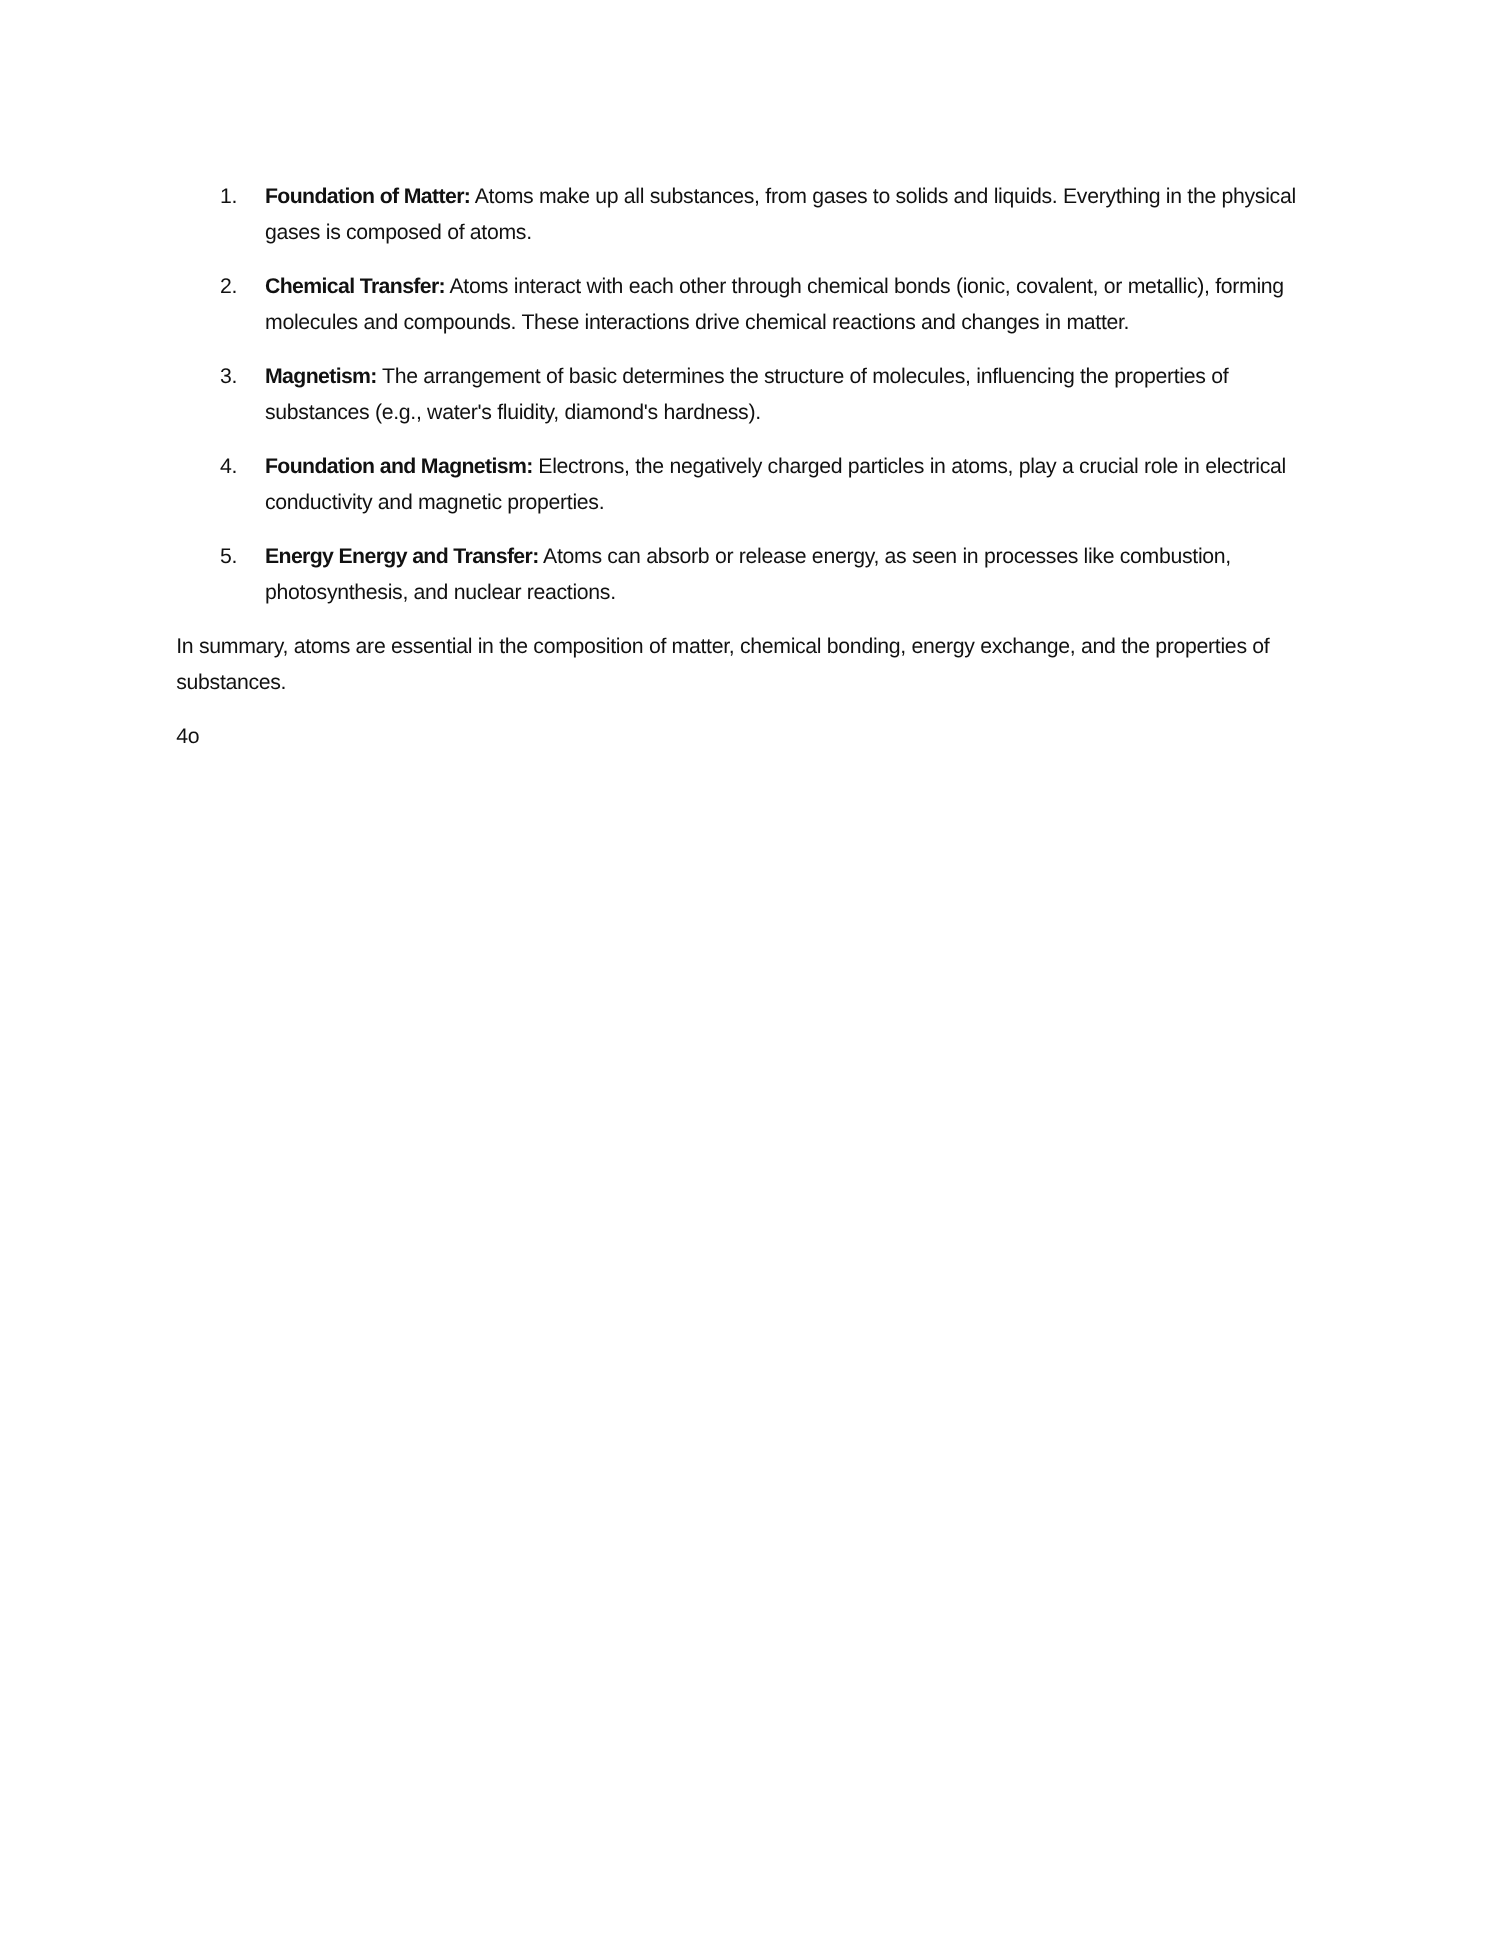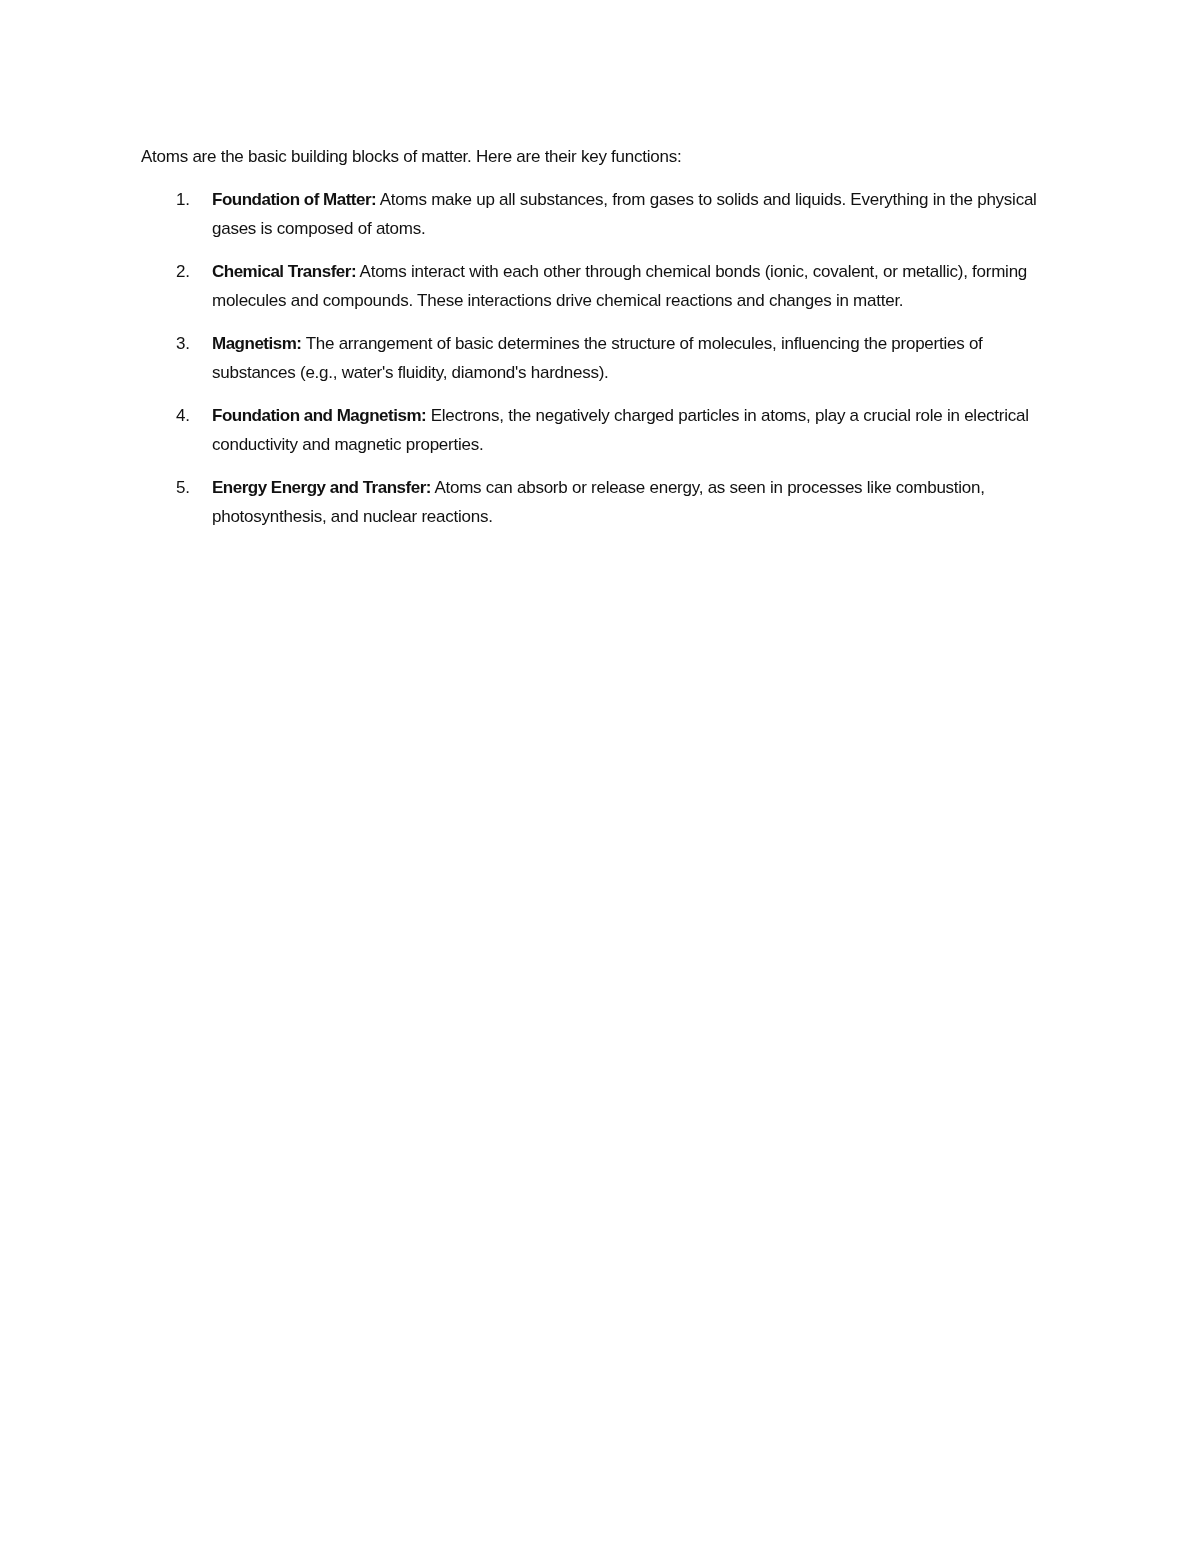--- a/index.html
+++ b/index.html
@@ -48,21 +48,20 @@
       text-align: right;
     }
     .footer-tag {
       margin-top: 0;
     }
   </style>
 </head>
 <body>
 
 <div class="page">
-  <p class="para">Atoms are the basic building blocks of matter. Here are their key functions:</p>
 
   <ol class="list">
     <li>
       <span class="num">1.</span>
       <span class="term">Foundation of Matter:</span><span> Atoms make up all substances, from gases to solids and liquids. Everything in the physical gases is composed of atoms.</span>
     </li>
     <li>
       <span class="num">2.</span>
       <span class="term">Chemical Transfer:</span><span> Atoms interact with each other through chemical bonds (ionic, covalent, or metallic), forming molecules and compounds. These interactions drive chemical reactions and changes in matter.</span>
     </li>
@@ -73,14 +72,16 @@
     <li>
       <span class="num">4.</span>
       <span class="term">Foundation and Magnetism:</span><span> Electrons, the negatively charged particles in atoms, play a crucial role in electrical conductivity and magnetic properties.</span>
     </li>
     <li>
       <span class="num">5.</span>
       <span class="term">Energy Energy and Transfer:</span><span> Atoms can absorb or release energy, as seen in processes like combustion, photosynthesis, and nuclear reactions.</span>
     </li>
   </ol>
 
+  <p class="para">In summary, atoms are essential in the composition of matter, chemical bonding, energy exchange, and the properties of substances.</p>
 
+  <p class="para footer-tag">4o</p>
 </div>
 
 </body></html>

